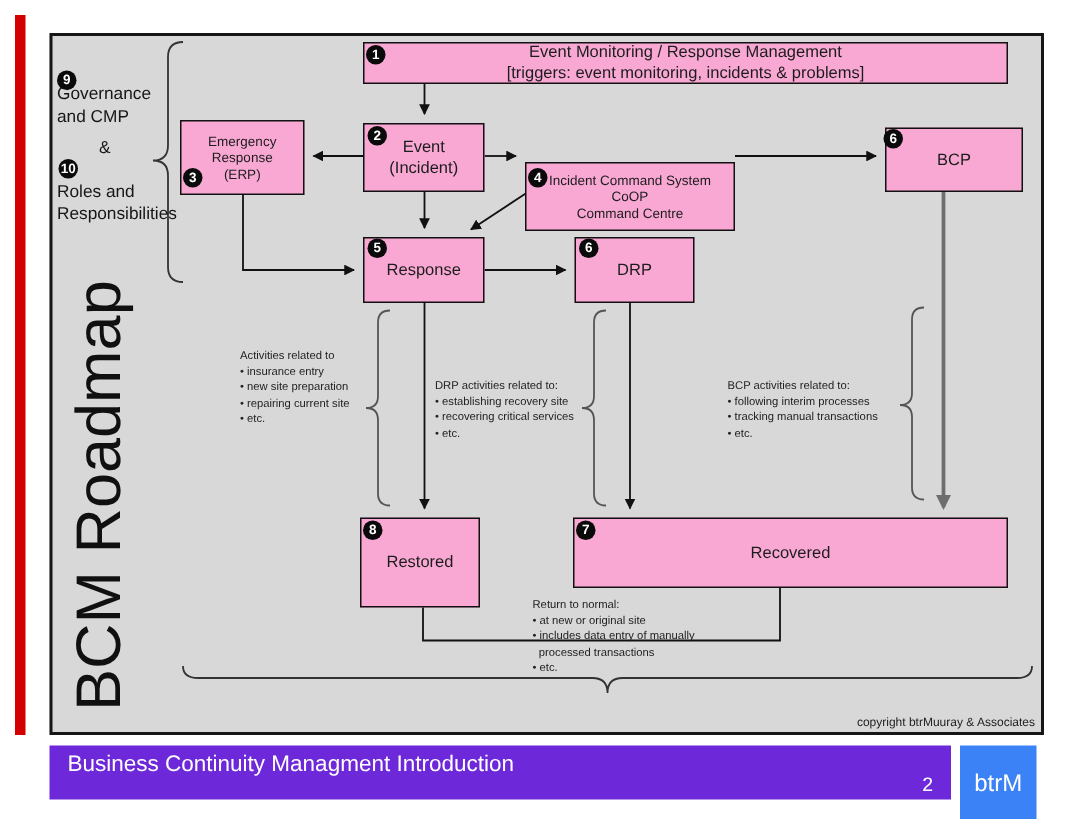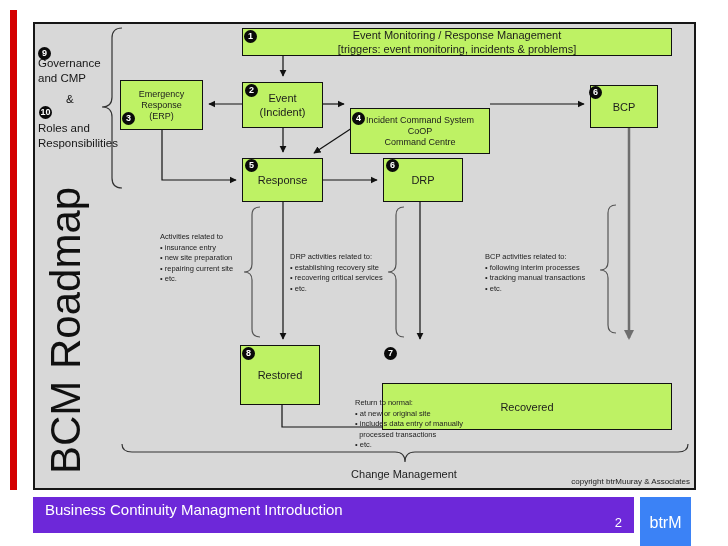--- a/index.html
+++ b/index.html
@@ -9,21 +9,21 @@
   .accent-bar { position:absolute; left:10px; top:10px; width:7px; height:480px; background:#d40000; }
 
   .panel { position:absolute; left:33px; top:22px; width:663px; height:468px; background:#d8d8d8; border:2px solid #161616; }
 
   svg.connectors { position:absolute; left:0; top:0; width:728px; height:546px; pointer-events:none; }
 
   .vtitle { position:absolute; left:-74px; top:308px; width:280px; height:52px;
             transform:rotate(-90deg); text-align:center; line-height:52px;
             font-size:42px; color:#101010; letter-spacing:0px; white-space:nowrap; }
 
-  .box { position:absolute; background:#bef264; border:1.5px solid #111;
+  .box { position:absolute; background:#f9a8d4; border:1.5px solid #111;
          display:flex; flex-direction:column; align-items:center; justify-content:center;
          text-align:center; color:#1c1c1c; }
   .box.thin { border-width:1px; }
   .f11 { font-size:11px; line-height:14px; }
   .f9  { font-size:9px;  line-height:11px; }
 
   .marker { position:absolute; width:13px; height:13px; border-radius:50%; background:#0a0a0a;
             color:#fff; font-size:9px; font-weight:bold; text-align:center; line-height:13px; z-index:5; }
 
   .gov { position:absolute; left:38px; top:56px; width:100px; font-size:11.5px; line-height:15px; color:#161616; }
@@ -117,41 +117,41 @@
   </div>
   <div class="marker" style="left:245px; top:84px;">2</div>
 
   <div class="box thin f9" style="left:350px; top:82px; width:140px; height:46px;margin-top:26px;">
     <div>Incident Command System</div>
     <div>CoOP</div>
     <div>Command Centre</div>
   </div>
   <div class="marker" style="left:352px; top:112px;">4</div>
 
-  <div class="box f11" style="left:590px; top:85px; width:68px; height:43px;">
+  <div class="box f11" style="left:590px; top:85px; width:92px; height:43px;">
     <div>BCP</div>
   </div>
   <div class="marker" style="left:589px; top:86px;">6</div>
 
   <div class="box f11" style="left:242px; top:158px; width:81px; height:44px;">
     <div>Response</div>
   </div>
   <div class="marker" style="left:245px; top:159px;">5</div>
 
   <div class="box f11" style="left:383px; top:158px; width:80px; height:44px;">
     <div>DRP</div>
   </div>
   <div class="marker" style="left:386px; top:159px;">6</div>
 
   <div class="box f11" style="left:240px; top:345px; width:80px; height:60px;">
     <div>Restored</div>
   </div>
   <div class="marker" style="left:242px; top:347px;">8</div>
 
-  <div class="box f11" style="left:382px; top:345px; width:290px; height:47px;margin-top:38px;">
+  <div class="box f11" style="left:382px; top:345px; width:290px; height:47px;">
     <div>Recovered</div>
   </div>
   <div class="marker" style="left:384px; top:347px;">7</div>
 
   <div class="note" style="left:160px; top:232px;">
     <div>Activities related to</div>
     <div>• insurance entry</div>
     <div>• new site preparation</div>
     <div>• repairing current site</div>
     <div>• etc.</div>
@@ -172,21 +172,20 @@
   </div>
 
   <div class="note" style="left:355px; top:398px;">
     <div>Return to normal:</div>
     <div>• at new or original site</div>
     <div>• includes data entry of manually</div>
     <div>&nbsp;&nbsp;processed transactions</div>
     <div>• etc.</div>
   </div>
 
-  <div class="cm-label">Change Management</div>
   <div class="copyright">copyright btrMuuray &amp; Associates</div>
 
   <div class="footer-bar">
     <div class="footer-title">Business Continuity Managment Introduction</div>
     <div class="page-num">2</div>
   </div>
   <div class="logo">btrM</div>
 
 </div>
 

